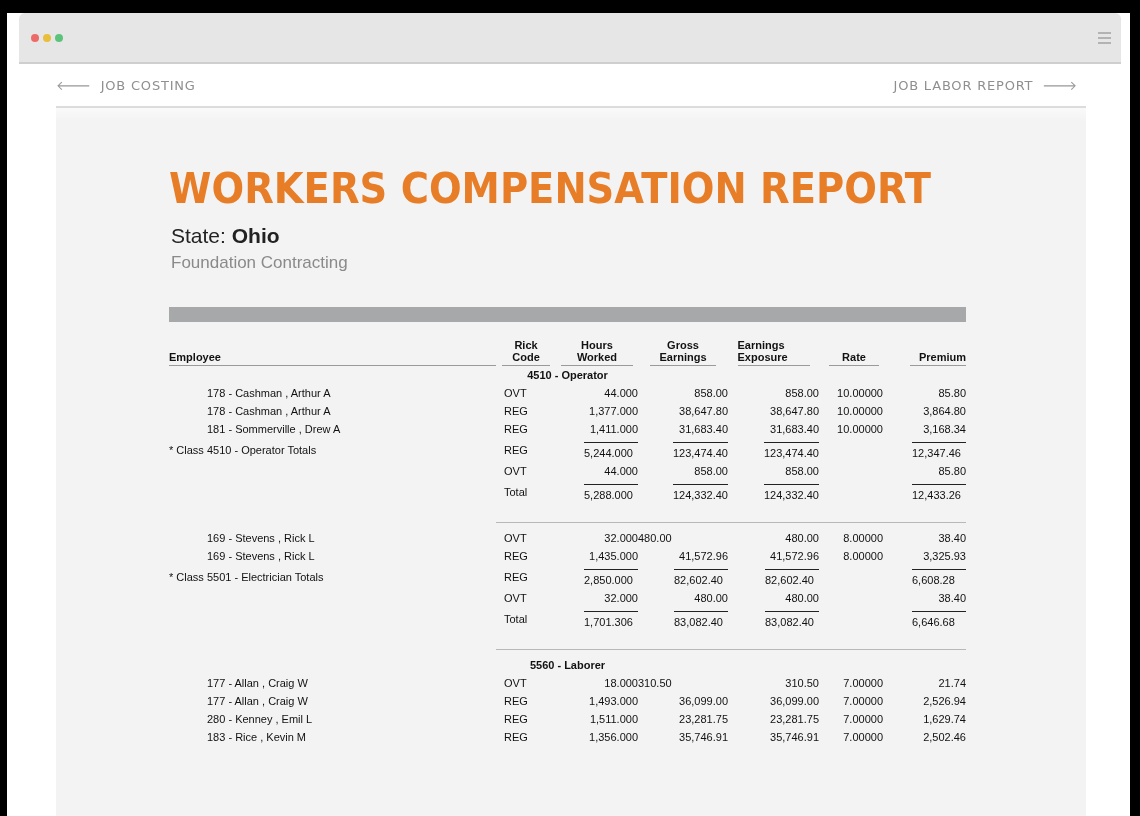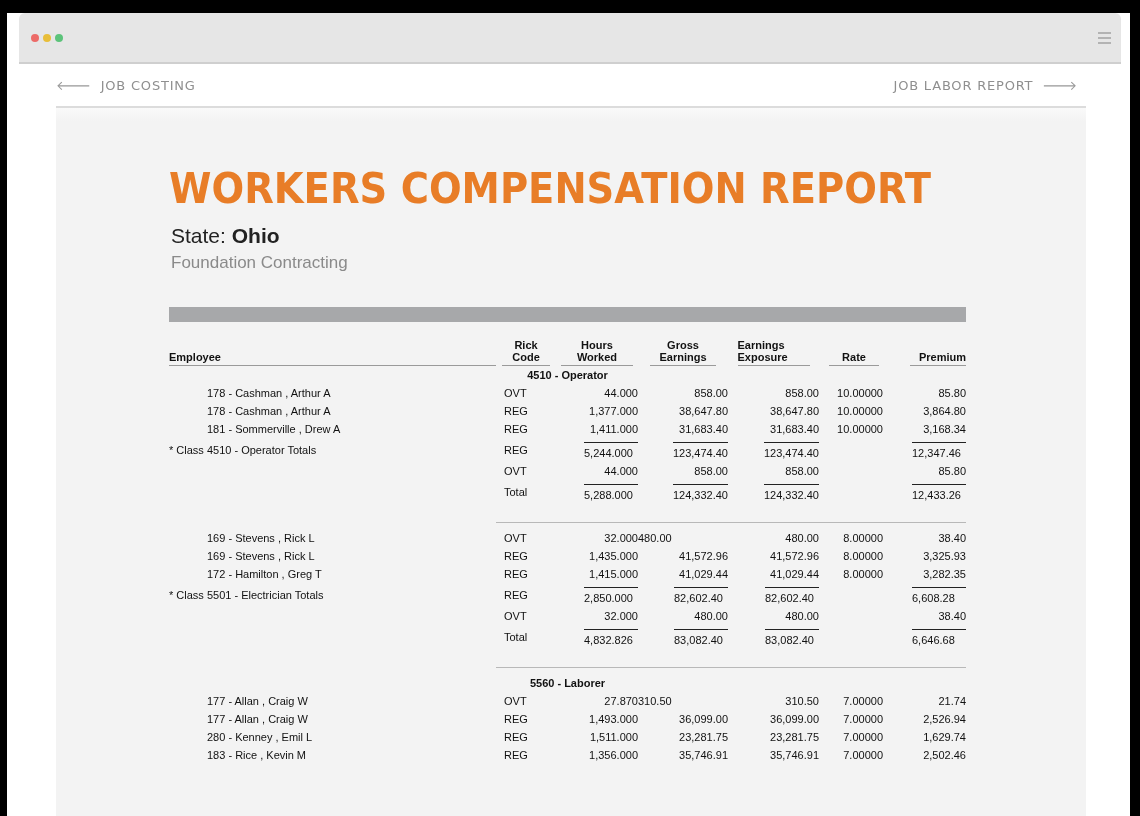--- a/index.html
+++ b/index.html
@@ -211,29 +211,20 @@
       </tr>
             <tr>
         <td class="emp">169 - Stevens , Rick L</td>
         <td class="code">REG</td>
         <td class="num">1,435.000</td>
         <td class="num">41,572.96</td>
         <td class="num">41,572.96</td>
         <td class="num" style="padding-right:6px">8.00000</td>
         <td class="num">3,325.93</td>
       </tr>
-            <tr>
-        <td class="emp">172 - Hamilton , Greg T</td>
-        <td class="code">REG</td>
-        <td class="num">1,415.000</td>
-        <td class="num">41,029.44</td>
-        <td class="num">41,029.44</td>
-        <td class="num" style="padding-right:6px">8.00000</td>
-        <td class="num">3,282.35</td>
-      </tr>
             <tr style="height:24px">
           <td class="tot-label">* Class 5501 - Electrician Totals</td>
           <td class="code">REG</td>
           <td class="num"><span class="ol" style="">2,850.000</span></td>
           <td class="num"><span class="ol" style="">82,602.40</span></td>
           <td class="num"><span class="ol" style="">82,602.40</span></td>
           <td></td>
           <td class="num"><span class="ol" style="">6,608.28</span></td>
         </tr>
             <tr style="height:18px">
@@ -241,40 +232,40 @@
           <td class="code">OVT</td>
           <td class="num"><span class="" style="">32.000</span></td>
           <td class="num"><span class="" style="text-align:left;padding-left:20px;">480.00</span></td>
           <td class="num"><span class="" style="">480.00</span></td>
           <td></td>
           <td class="num"><span class="" style="">38.40</span></td>
         </tr>
             <tr style="height:24px">
           <td></td>
           <td class="code">Total</td>
-          <td class="num"><span class="ol" style="">4,832.826</span></td>
+          <td class="num"><span class="ol" style="">1,701.306</span></td>
           <td class="num"><span class="ol" style="">83,082.40</span></td>
           <td class="num"><span class="ol" style="">83,082.40</span></td>
           <td></td>
           <td class="num"><span class="ol" style="">6,646.68</span></td>
         </tr>
             <tr class="sep">
               <td class="blank"></td>
               <td colspan="6"></td>
             </tr>
             <tr>
               <td colspan="7" style="height:6px"></td>
             </tr>
             <tr class="grp">
               <td colspan="7">5560 - Laborer</td>
             </tr>
             <tr>
         <td class="emp">177 - Allan , Craig W</td>
         <td class="code">OVT</td>
-        <td class="num">27.870</td>
+        <td class="num">18.000</td>
         <td class="num left-val">310.50</td>
         <td class="num">310.50</td>
         <td class="num" style="padding-right:6px">7.00000</td>
         <td class="num">21.74</td>
       </tr>
             <tr>
         <td class="emp">177 - Allan , Craig W</td>
         <td class="code">REG</td>
         <td class="num">1,493.000</td>
         <td class="num">36,099.00</td>

